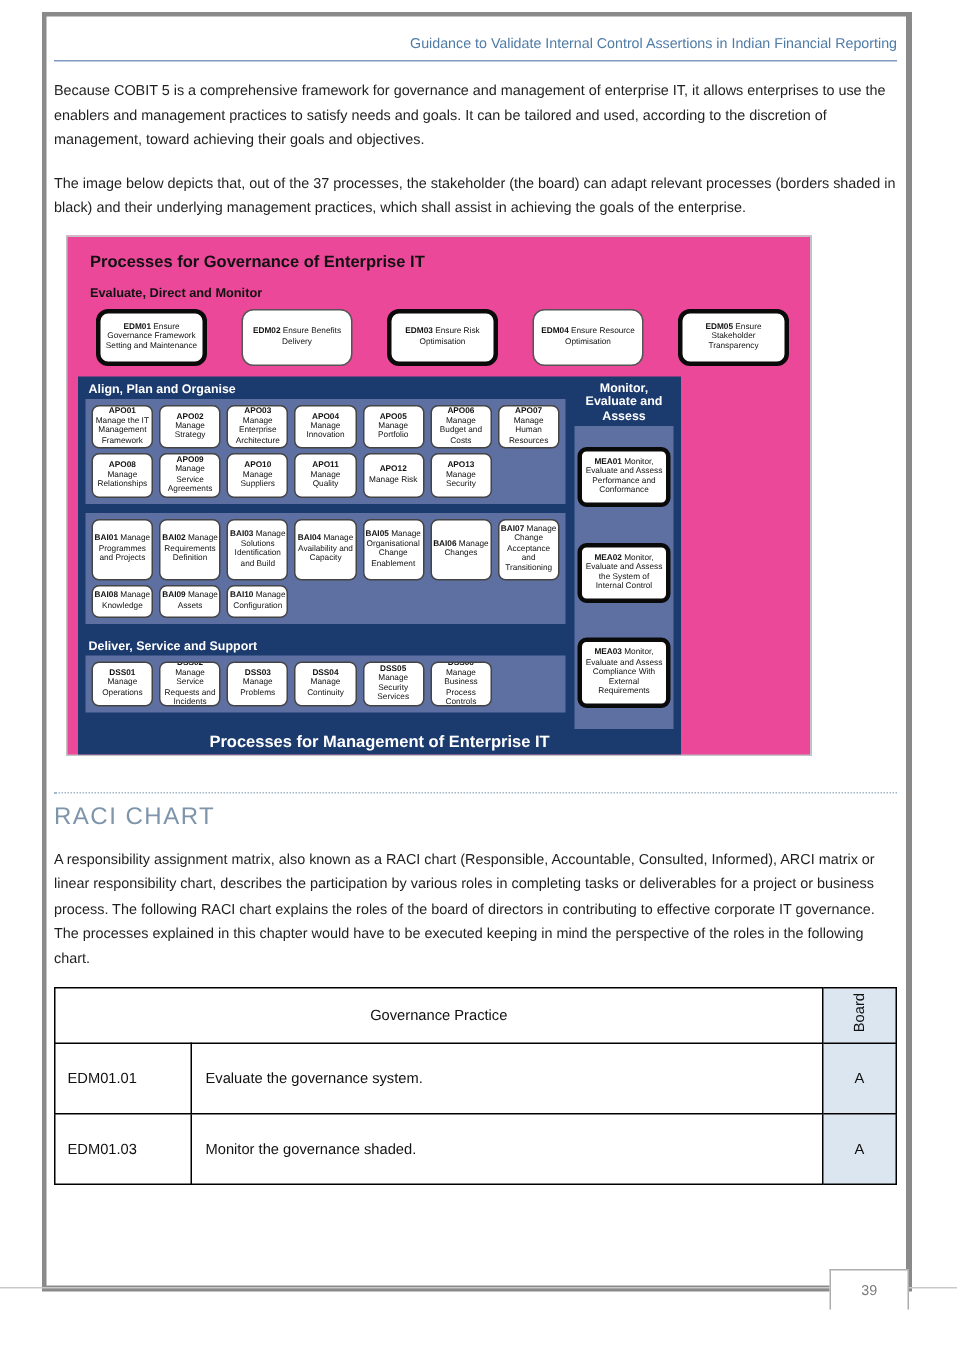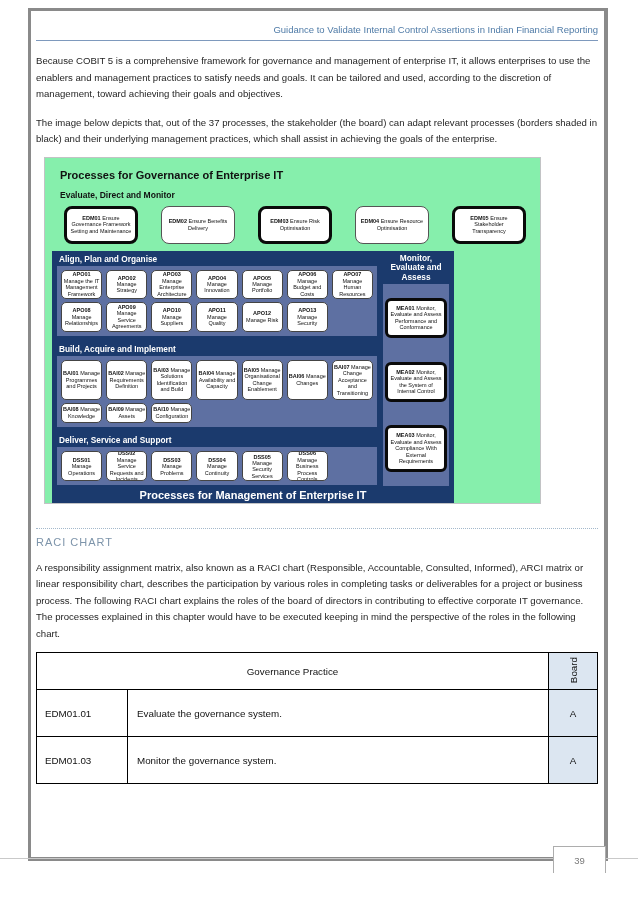--- a/index.html
+++ b/index.html
@@ -10,21 +10,21 @@
     position:absolute; left:28px; top:8px; width:580px; height:853px;
     background:#fff; border:3px solid #8a8a8a; border-right-width:4px; border-bottom-width:4px;
     padding:0 6px 0 5px;
   }
   .doc-header { margin-top:13px; text-align:right; font-size:9.5px; color:#4f7ba7; }
   .doc-header-rule { margin-top:5px; border-top:1px solid #7e99bd; }
 
   .body-text { margin-top:12px; font-size:9.6px; line-height:16.5px; color:#1f1f1f; }
 
   
-  .diagram { margin:9px 0 0 8px; width:497px; height:347px; background:#86efac; border:1px solid #c2c3c5; overflow:hidden; }
+  .diagram { margin:9px 0 0 8px; width:497px; height:347px; background:#ec4899; border:1px solid #c2c3c5; overflow:hidden; }
   .diagram-title { margin:11px 0 0 15px; font-size:11px; font-weight:bold; color:#111; }
   .diagram-subtitle { margin:9px 0 0 15px; font-size:8.5px; font-weight:bold; color:#111; }
   .edm-row { margin:6px 14px 0 19px; display:flex; justify-content:space-between; }
   .edm-box {
     width:74px; height:38px; background:#fff; border:1px solid #555; border-radius:8px;
     display:flex; align-items:center; justify-content:center; text-align:center;
     font-size:5.5px; line-height:1.18; color:#111; padding:2px 3px;
   }
   .edm-box.thick, .mea-box.thick { border:3.5px solid #0a0a0a; }
   .gov { margin:7px 0 0 7px; width:402px; height:255px; background:#1b3a6d; display:flex; flex-direction:column; }
@@ -46,21 +46,21 @@
   .mea-panel { background:#5e70a2; flex:1; display:flex; flex-direction:column; justify-content:space-around; align-items:center; padding:2px; }
   .mea-box {
     width:62px; background:#fff; border-radius:6px; text-align:center;
     font-size:5.5px; line-height:1.18; color:#111; padding:4px 2px;
   }
   .gov-banner { height:20px; line-height:19px; text-align:center; color:#fff; font-weight:bold; font-size:11px; }
   b.pc { font-weight:bold; }
 
   
   .raci-separator { margin-top:24px; border-top:1px dotted #a3b8cb; }
-  .raci-heading { margin-top:7px; font-size:11px; letter-spacing:1px; color:#7d94aa; }
+  .raci-heading { margin-top:7px; font-size:16px; letter-spacing:1px; color:#7d94aa; }
   .raci-table { margin-top:10px; width:100%; border-collapse:collapse; font-size:9.8px; color:#111; }
   .raci-table th, .raci-table td { border:1px solid #000; }
   .raci-table th { font-weight:normal; }
   .th-practice { height:37px; text-align:center; vertical-align:middle; }
   .th-board { width:49px; background:#dce6f1; text-align:center; vertical-align:middle; }
   .vert { display:inline-block; writing-mode:vertical-rl; transform:rotate(180deg); font-size:9.8px; }
   .raci-table td { height:47px; vertical-align:middle; }
   .td-id { width:91px; padding-left:8px; }
   .td-practice { padding-left:9px; }
   .td-board { background:#dce6f1; text-align:center; }
@@ -149,21 +149,20 @@
             <div class="pbox">
                 <span><b class="pc">APO12</b> <span>Manage Risk</span></span>
               </div>
             <div class="pbox">
                 <span><b class="pc">APO13</b> <span>Manage Security</span></span>
               </div>
           </div>
 
           <div class="sec-gap"></div>
 
-          <div class="sec-title">Build, Acquire and Implement</div>
           <div class="sec-panel bai">
             <div class="pbox">
                 <span><b class="pc">BAI01</b> <span>Manage Programmes and Projects</span></span>
               </div>
             <div class="pbox">
                 <span><b class="pc">BAI02</b> <span>Manage Requirements Definition</span></span>
               </div>
             <div class="pbox">
                 <span><b class="pc">BAI03</b> <span>Manage Solutions Identification and Build</span></span>
               </div>
@@ -241,21 +240,21 @@
       </tr>
     </thead>
     <tbody>
       <tr>
         <td class="td-id">EDM01.01</td>
         <td class="td-practice">Evaluate the governance system.</td>
         <td class="td-board">A</td>
       </tr>
       <tr>
         <td class="td-id">EDM01.03</td>
-        <td class="td-practice">Monitor the governance system.</td>
+        <td class="td-practice">Monitor the governance shaded.</td>
         <td class="td-board">A</td>
       </tr>
     </tbody>
   </table>
 
 </div>
 
 <div class="footer-line"></div>
 <div class="page-tab">
   <span>39</span>

